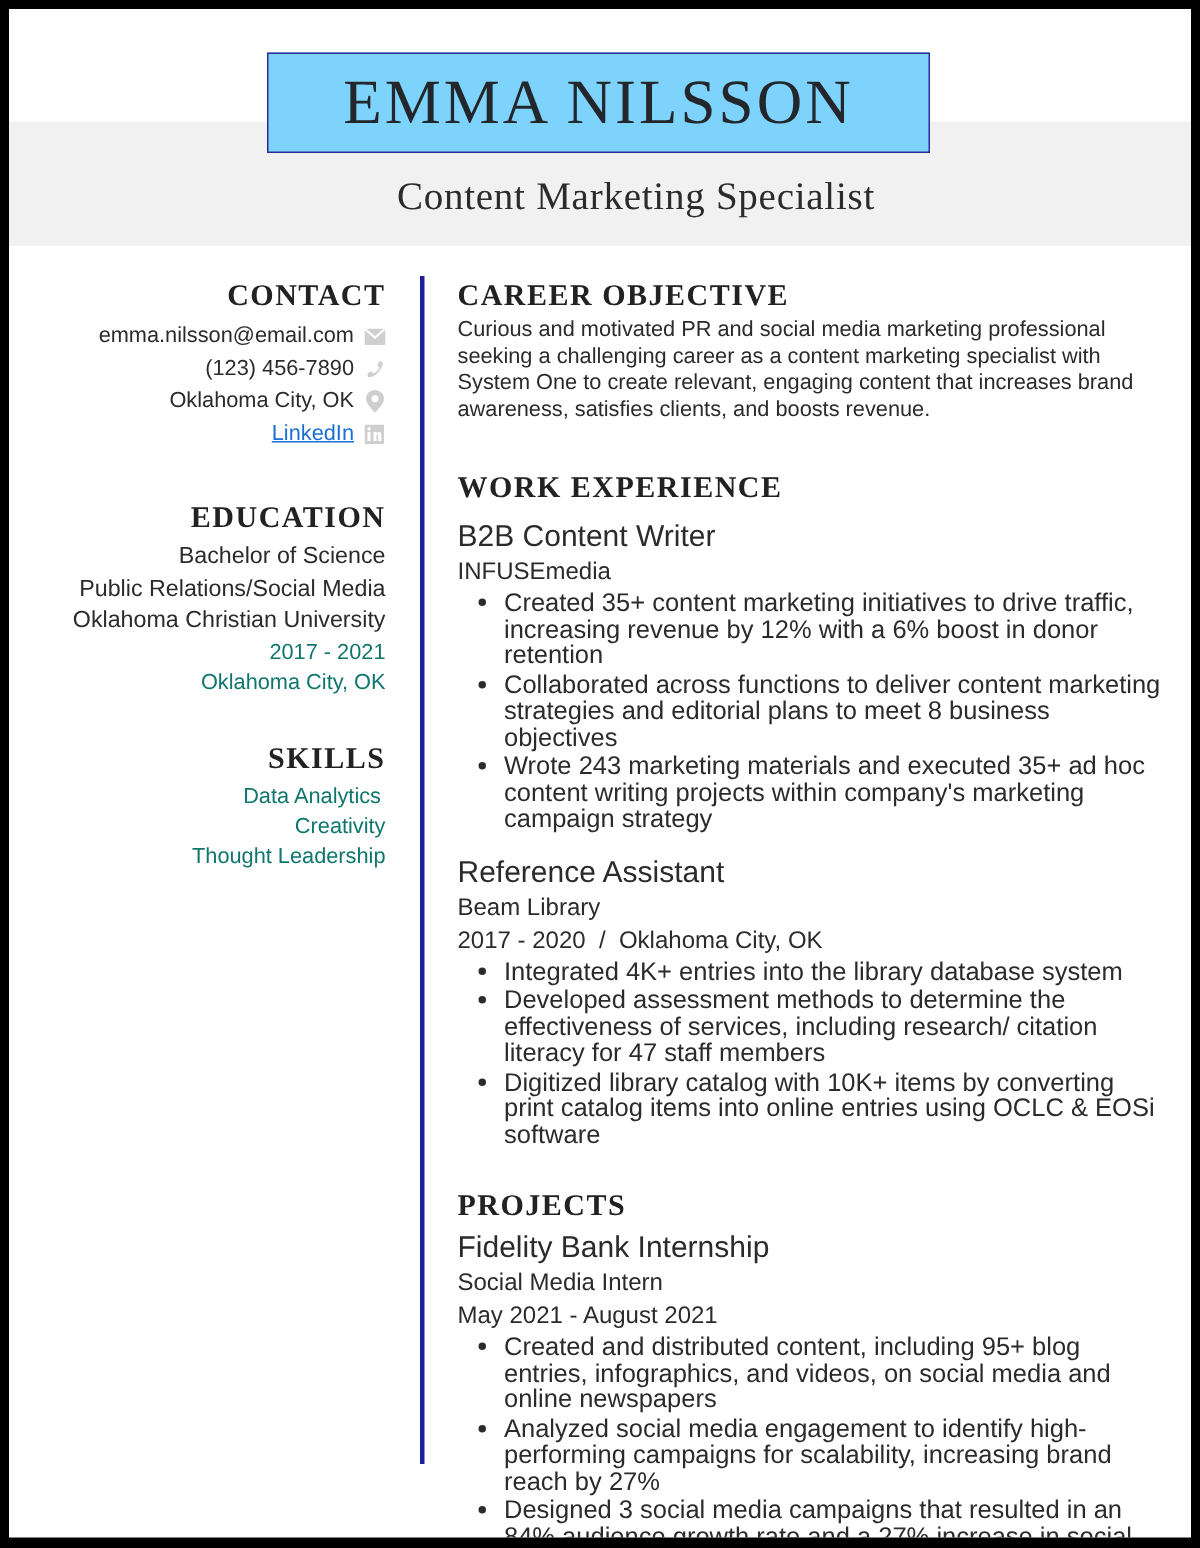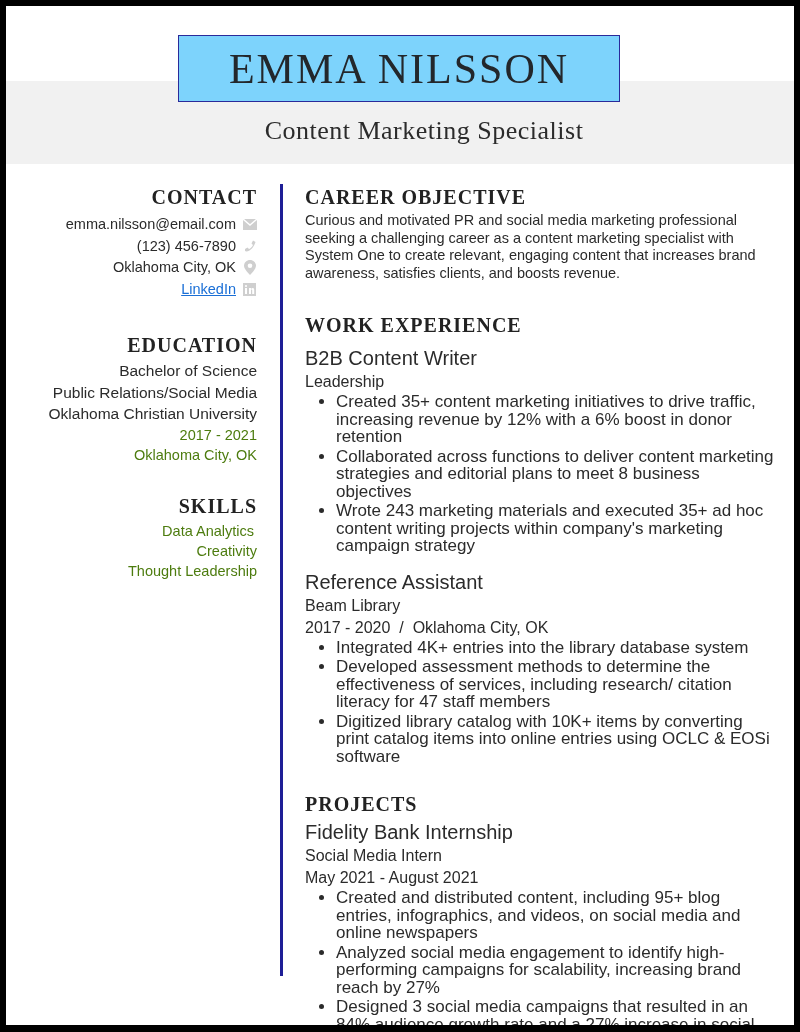--- a/index.html
+++ b/index.html
@@ -50,21 +50,21 @@
     .contact-row {
       font-size: 14.5px; line-height: 21.5px; color: #2b2b2b;
       display: flex; justify-content: flex-end; align-items: center;
     }
     .contact-row .ic {
       width: 15px; height: 15px; margin-left: 6px; color: #c8c8c8;
       display: inline-flex; align-items: center; justify-content: center;
     }
     .contact-row a { color: #1a6fd6; text-decoration: underline; }
     .lc-text { font-size: 15.5px; line-height: 21.5px; color: #2b2b2b; }
-    .lc-small { font-size: 14.5px; line-height: 20px; color: #4d7c0f; }
+    .lc-small { font-size: 14.5px; line-height: 20px; color: #0f766e; }
     .objective { font-size: 14.5px; line-height: 17.5px; color: #2b2b2b; margin-top: 2px; }
     .job-title { font-size: 20px; line-height: 26px; color: #2b2b2b; }
     .job-sub { font-size: 16px; line-height: 22px; color: #2b2b2b; }
     ul.bullets { margin: 0; padding-left: 31px; }
     ul.bullets li {
       font-size: 17px; line-height: 17.5px; color: #2b2b2b; margin-bottom: 2px;
     }
   </style>
 </head>
 <body>
@@ -147,21 +147,21 @@
     <section>
       <h2 class="sec-h">CAREER OBJECTIVE</h2>
       <p class="objective" style="margin-bottom:0;">Curious and motivated PR and social media marketing professional seeking a challenging career as a content marketing specialist with System One to create relevant, engaging content that increases brand awareness, satisfies clients, and boosts revenue.</p>
     </section>
 
     <section style="margin-top:30px;">
       <h2 class="sec-h">WORK EXPERIENCE</h2>
 
       <div style="margin-top:7px;">
         <div class="job-title">B2B Content Writer</div>
-        <div class="job-sub">Leadership</div>
+        <div class="job-sub">INFUSEmedia</div>
         <ul class="bullets">
           <li>Created 35+ content marketing initiatives to drive traffic, increasing revenue by 12% with a 6% boost in donor retention</li>
           <li>Collaborated across functions to deliver content marketing strategies and editorial plans to meet 8 business objectives</li>
           <li>Wrote 243 marketing materials and executed 35+ ad hoc content writing projects within company's marketing campaign strategy</li>
         </ul>
       </div>
 
       <div style="margin-top:14px;">
         <div class="job-title">Reference Assistant</div>
         <div class="job-sub">Beam Library</div>

